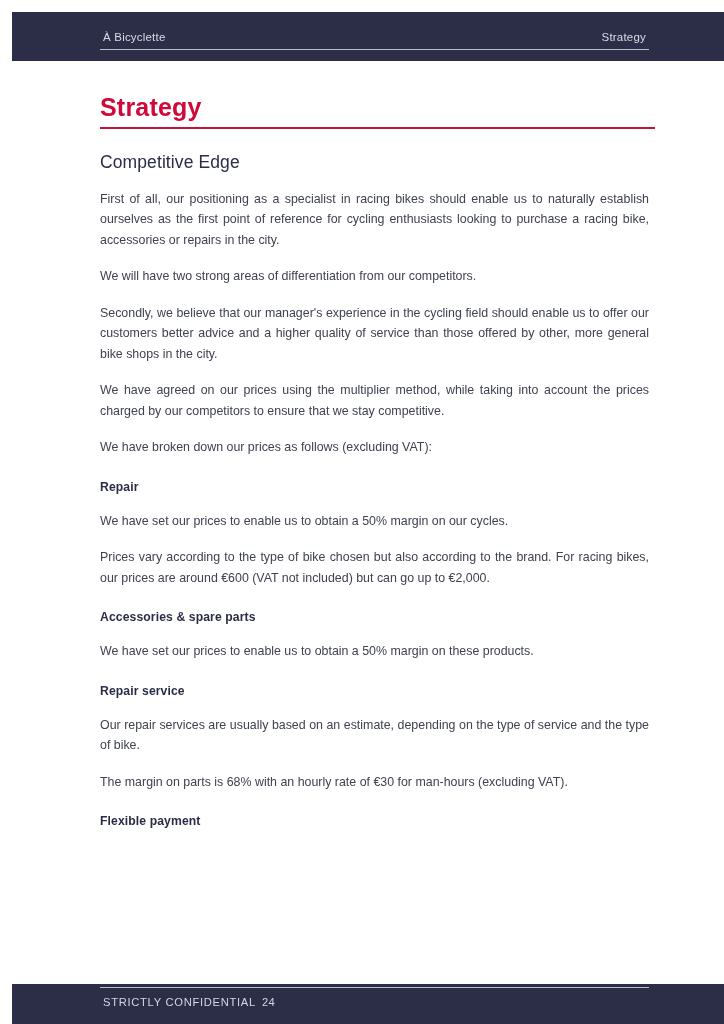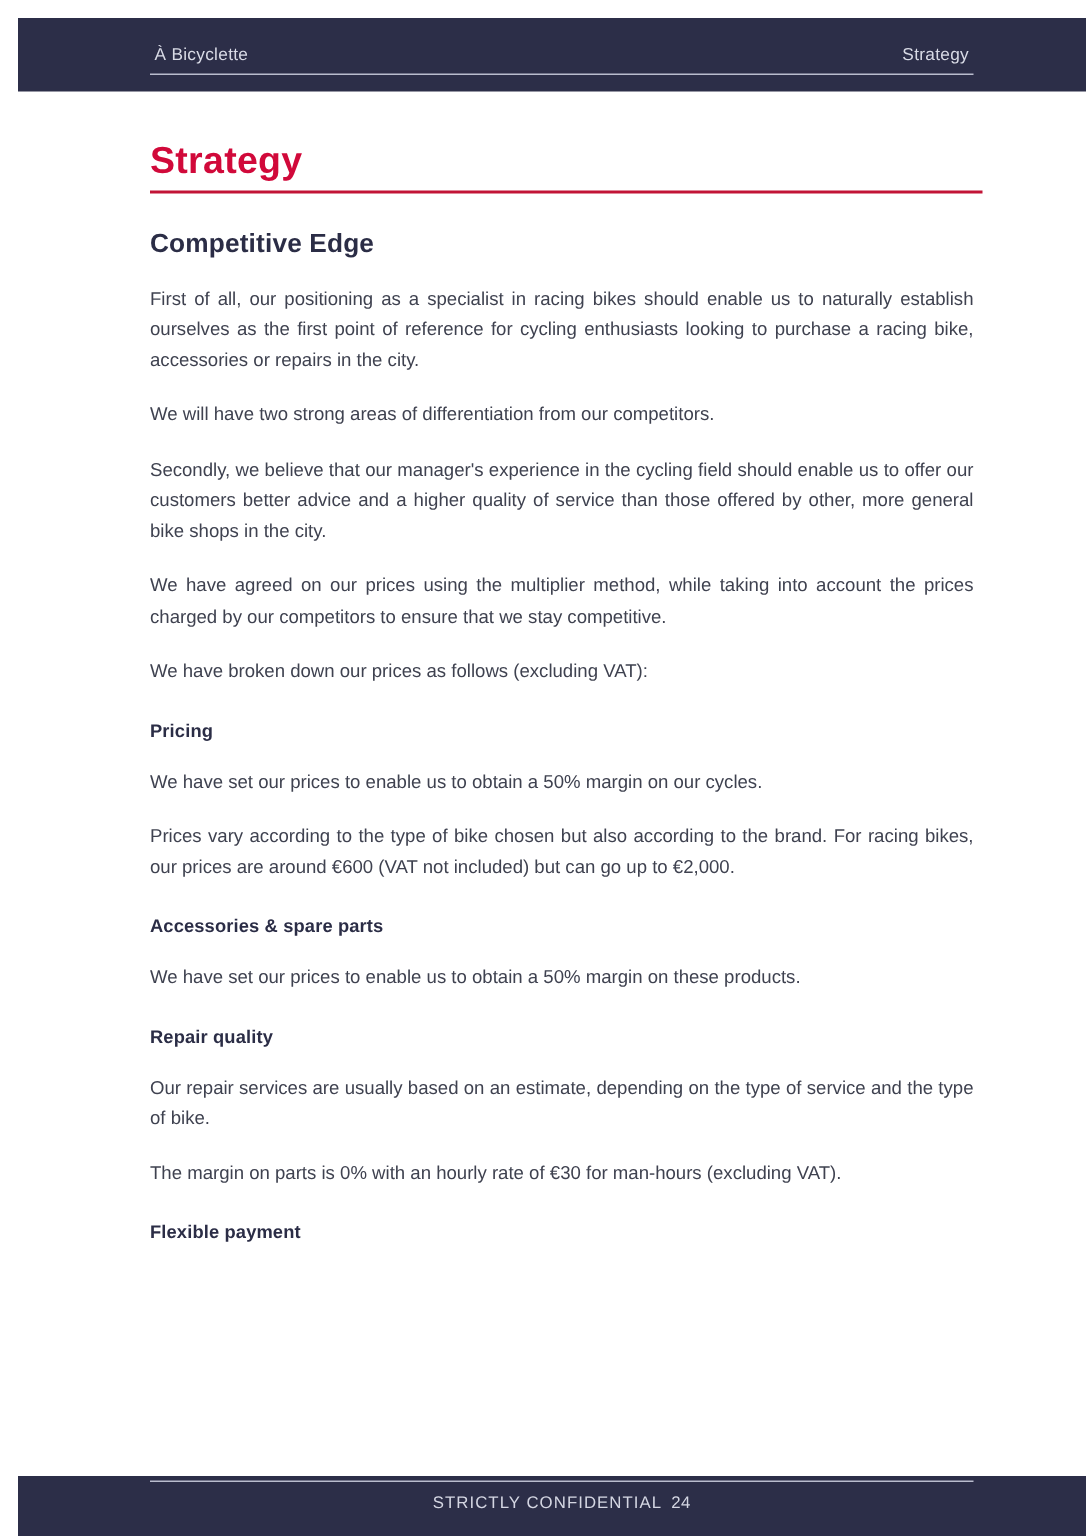--- a/index.html
+++ b/index.html
@@ -74,21 +74,21 @@
 
   .title-rule {
     height: 1.6px;
     background: #c21437;
     width: 100%;
     margin-top: 5px;
   }
 
   h2.section-heading {
     font-size: 17.5px;
-    font-weight: bold;
+    font-weight: normal;
     color: #2b2d46;
     letter-spacing: 0.1px;
     margin-top: 22px;
     line-height: 22px;
   }
 
   h2.section-heading.spaced-top {
     margin-top: 30px;
   }
 
@@ -119,21 +119,21 @@
     background: #2c2e48;
   }
 
   .footer-inner {
     position: absolute;
     left: 85px;
     right: 84px;
     top: 0;
     display: flex;
     align-items: flex-start;
-    justify-content: center;
+    justify-content: flex-start;
     border-top: 1.6px solid #b9bccd;
     padding-top: 4px;
   }
 
   .footer-left {
     font-size: 11.2px;
     color: #d4d6e2;
     letter-spacing: 0.7px;
     line-height: 14px;
     white-space: nowrap;
@@ -170,35 +170,35 @@
 
     <p class="body-text">We will have two strong areas of differentiation from our competitors.</p>
 
     <p class="body-text">Secondly, we believe that our manager's experience in the cycling field should enable us to offer our customers better advice and a higher quality of service than those offered by other, more general bike shops in the city.</p>
 
 
     <p class="body-text">We have agreed on our prices using the multiplier method, while taking into account the prices charged by our competitors to ensure that we stay competitive.</p>
 
     <p class="body-text">We have broken down our prices as follows (excluding VAT):</p>
 
-    <h3 class="sub-heading">Pricing</h3>
+    <h3 class="sub-heading">Repair</h3>
 
     <p class="body-text">We have set our prices to enable us to obtain a 50% margin on our cycles.</p>
 
     <p class="body-text">Prices vary according to the type of bike chosen but also according to the brand. For racing bikes, our prices are around €600 (VAT not included) but can go up to €2,000.</p>
 
     <h3 class="sub-heading">Accessories &amp; spare parts</h3>
 
     <p class="body-text">We have set our prices to enable us to obtain a 50% margin on these products.</p>
 
-    <h3 class="sub-heading">Repair quality</h3>
+    <h3 class="sub-heading">Repair service</h3>
 
     <p class="body-text">Our repair services are usually based on an estimate, depending on the type of service and the type of bike.</p>
 
-    <p class="body-text">The margin on parts is 0% with an hourly rate of €30 for man-hours (excluding VAT).</p>
+    <p class="body-text">The margin on parts is 68% with an hourly rate of €30 for man-hours (excluding VAT).</p>
 
     <h3 class="sub-heading">Flexible payment</h3>
 
 
   </div>
 
   <div class="footer-bar">
     <div class="footer-inner">
       <span class="footer-left">STRICTLY CONFIDENTIAL</span>
       <span class="footer-right">24</span>

